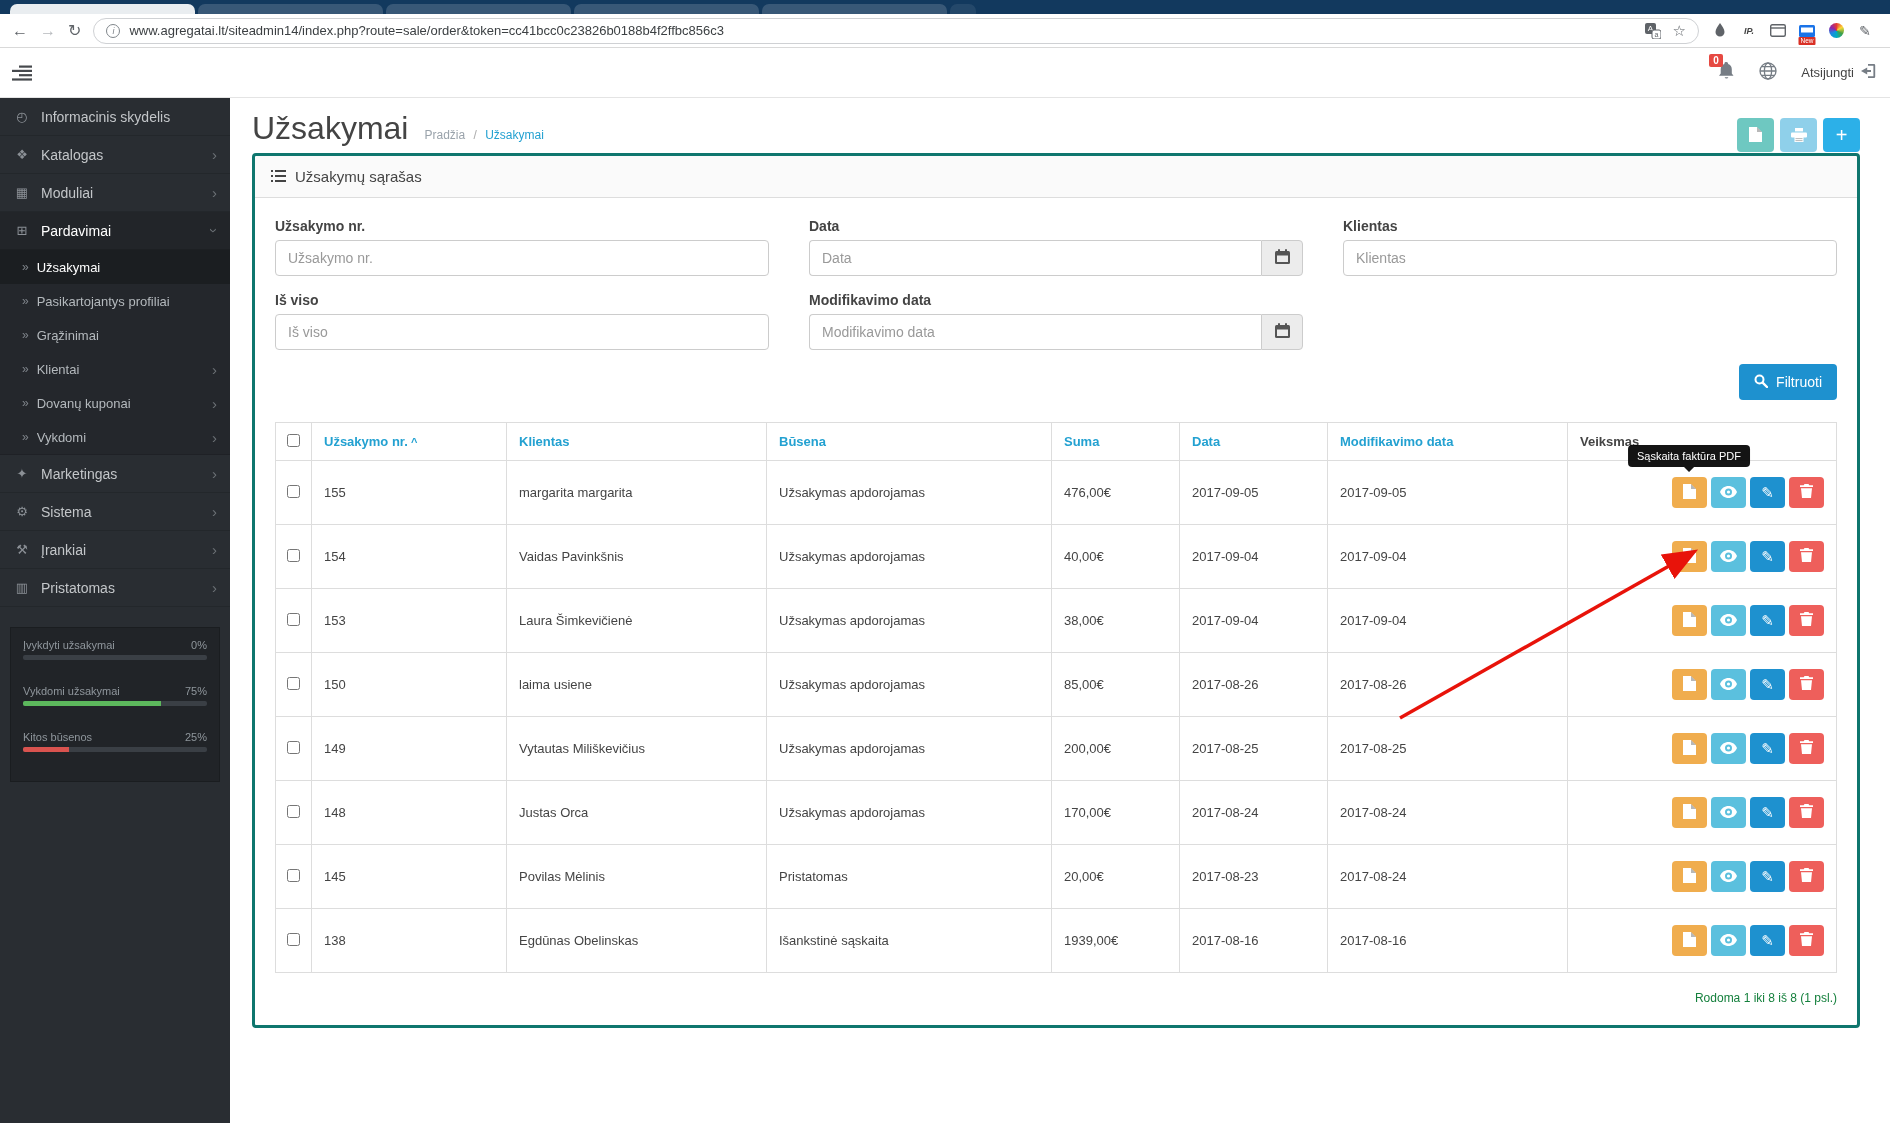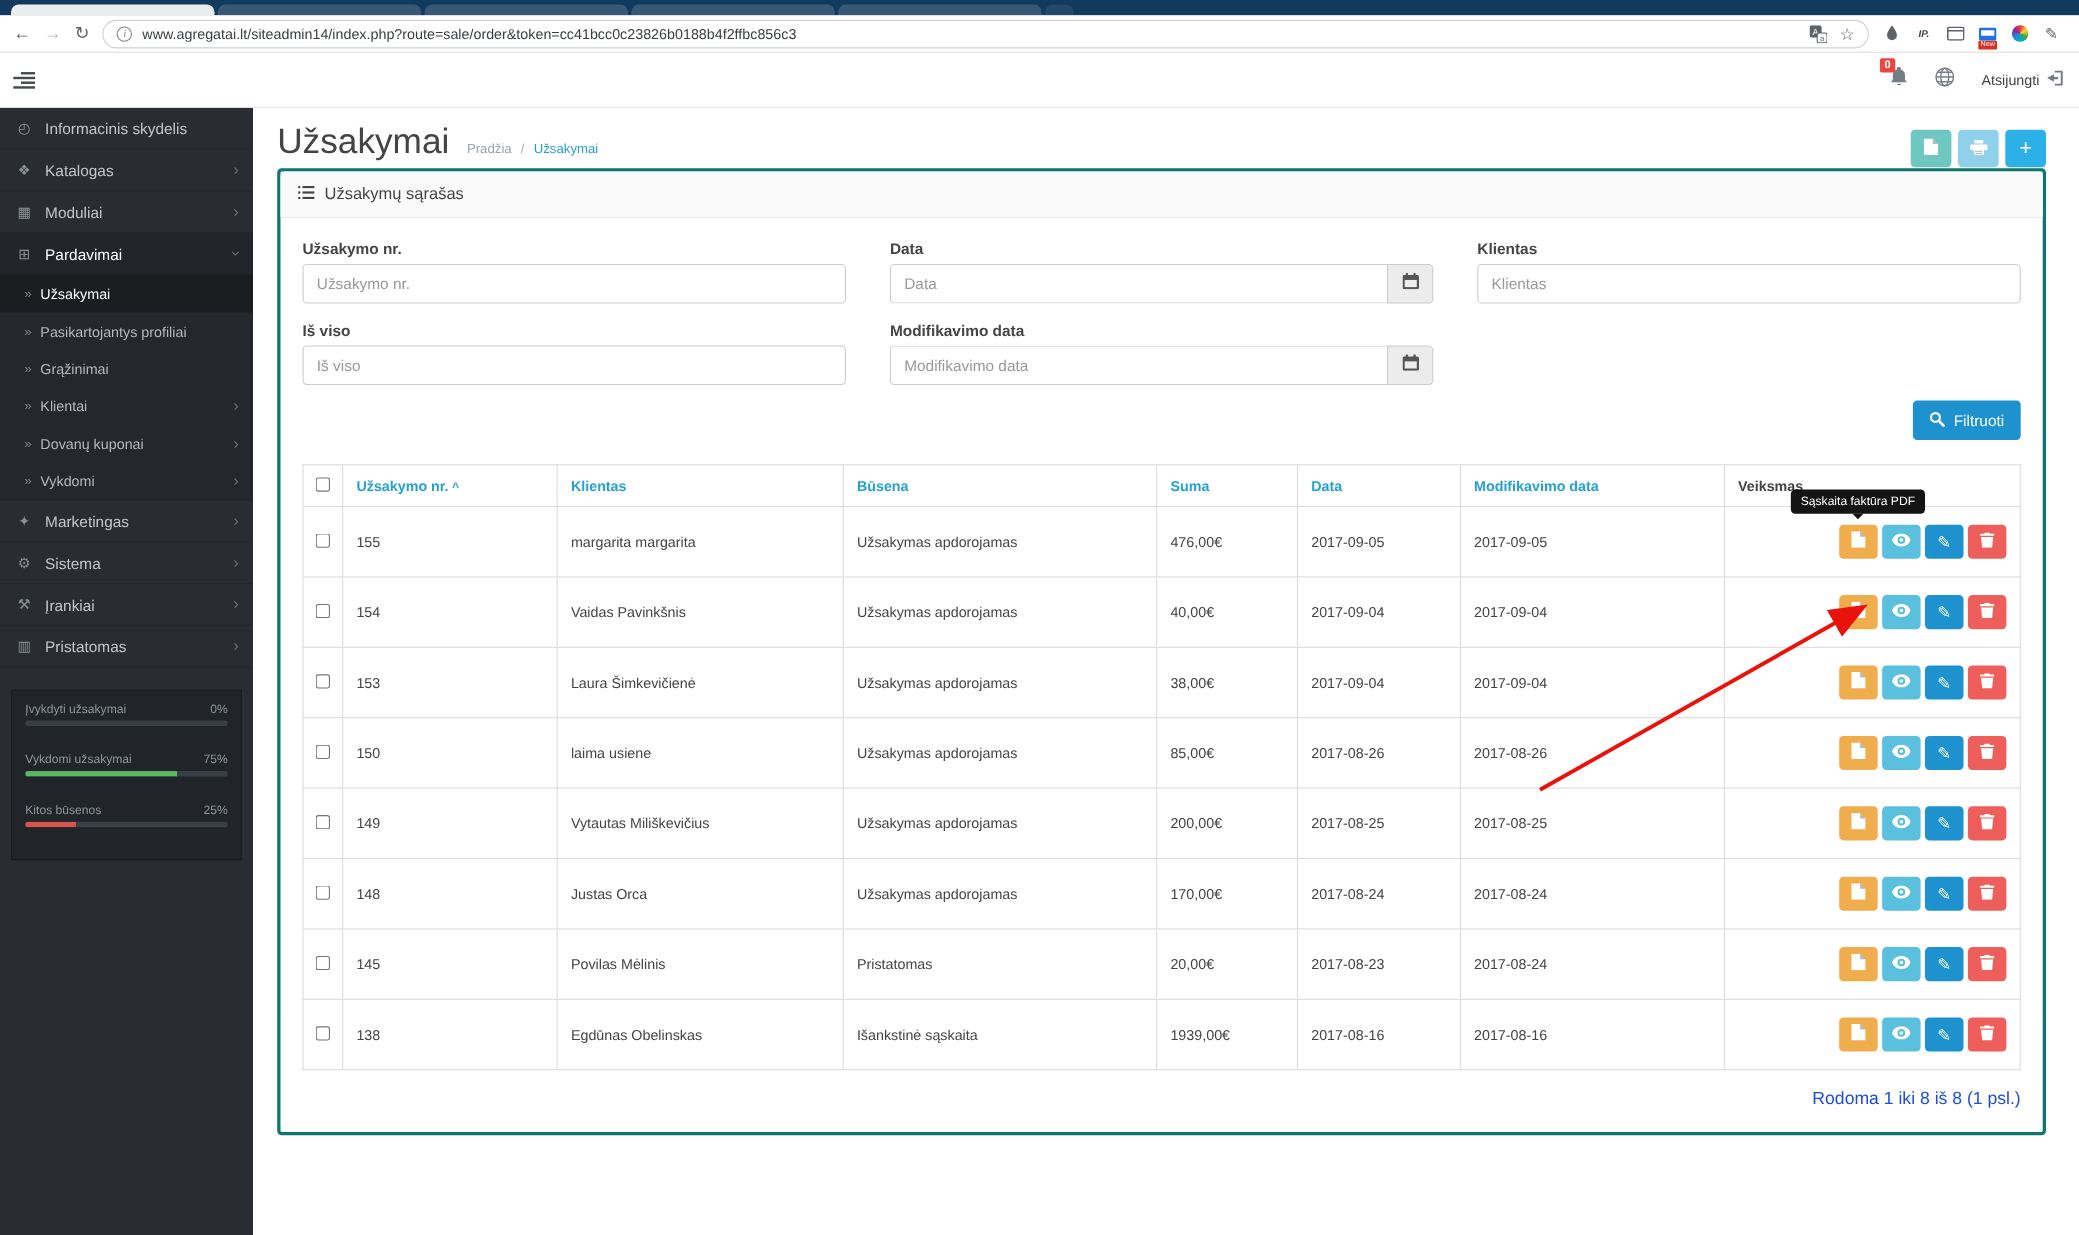--- a/index.html
+++ b/index.html
@@ -99,21 +99,21 @@
   .orders td { padding: 16px 12px; color: #444; overflow: hidden; }
   .orders th a { color: #23a1d1; text-decoration: none; cursor: pointer; }
   .sort-ind { color: #23a1d1; font-size: 11px; }
   .col-right { text-align: center; }
   .cb-col { text-align: center !important; padding: 8px 4px !important; }
   td.actions-cell { text-align: right; overflow: visible; }
   .actions { position: relative; display: inline-flex; gap: 4px; vertical-align: middle; }
   .abtn { width: 35px; height: 31px; border: none; border-radius: 4px; display: flex; align-items: center; justify-content: center; color: #fff; cursor: pointer; font-size: 15px; }
   .tooltip { position: absolute; bottom: calc(100% + 10px); left: 17px; transform: translateX(-50%); background: rgba(0,0,0,.92); color: #fff; font-size: 11px; padding: 5px 9px; border-radius: 4px; white-space: nowrap; z-index: 5; }
   .tooltip::after { content: ''; position: absolute; top: 100%; left: 50%; transform: translateX(-50%); border: 5px solid transparent; border-top-color: rgba(0,0,0,.92); }
-  .summary { text-align: right; font-size: 16px; color: #1d4ed8; margin-top: 18px; }
+  .summary { text-align: right; font-size: 12px; color: #15803d; margin-top: 18px; }
 
   .arrow-overlay { position: absolute; left: 0; top: 0; pointer-events: none; z-index: 40; }
 </style>
 </head>
 <body>
 
 <div class="screen">
 
   <div class="tabstrip">
     <div class="tab active"></div>

